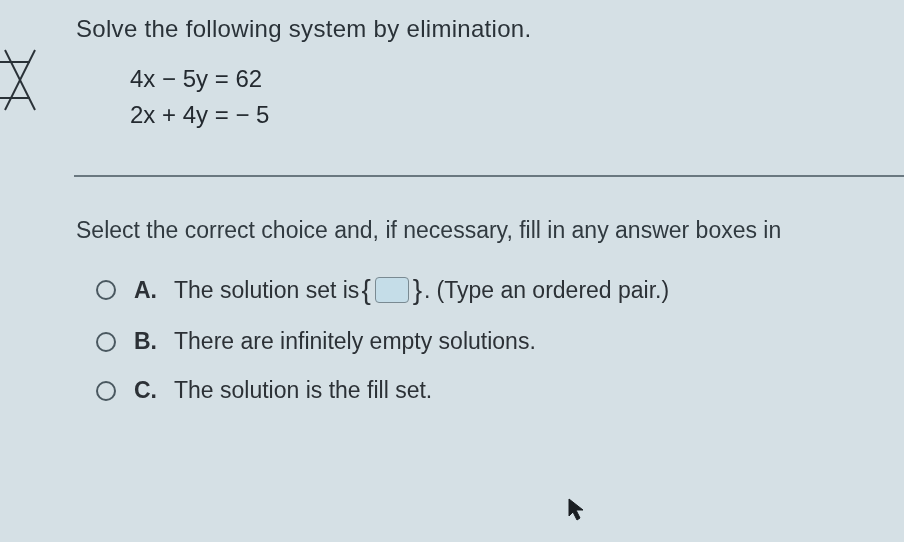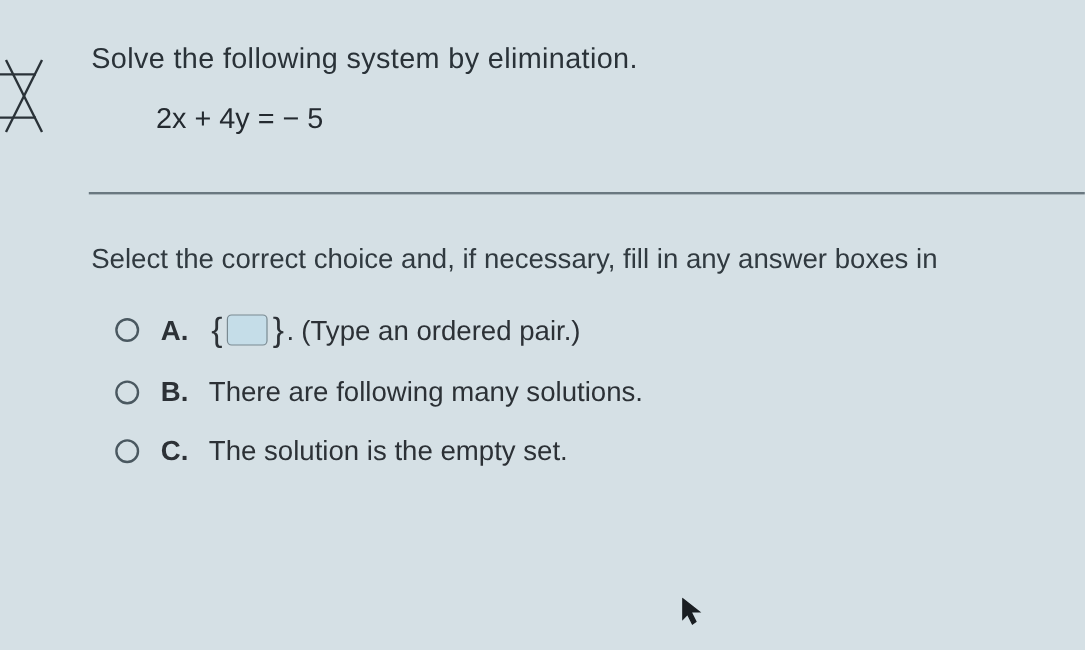--- a/index.html
+++ b/index.html
@@ -15,21 +15,21 @@
     .sidebar-fragment {
       position: absolute;
       left: 0;
       top: 40px;
       width: 40px;
       height: 80px;
     }
     .sidebar-fragment svg { width: 100%; height: 100%; }
     .content {
       margin-left: 48px;
-      padding: 36px 20px 20px 28px;
+      padding: 15px 20px 20px 28px;
     }
     .prompt {
       font-size: 24px;
       color: #2a3238;
       margin-bottom: 18px;
       letter-spacing: 0.3px;
     }
     .equations {
       margin-left: 54px;
       font-size: 24px;
@@ -100,51 +100,53 @@
     <line x1="5" y1="10" x2="35" y2="70" stroke="#2a3238" stroke-width="2"></line>
     <line x1="35" y1="10" x2="5" y2="70" stroke="#2a3238" stroke-width="2"></line>
     <line x1="0" y1="22" x2="30" y2="22" stroke="#2a3238" stroke-width="2"></line>
     <line x1="0" y1="58" x2="30" y2="58" stroke="#2a3238" stroke-width="2"></line>
   </svg>
 </div>
 
 <div class="content">
   <div class="prompt">Solve the following system by elimination.</div>
   <div class="equations">
+    <div>4x − 5y = 62</div>
     <div>2x + 4y = − 5</div>
   </div>
 
   <hr class="divider">
 
   <div class="instructions">Select the correct choice and, if necessary, fill in any answer boxes in</div>
 
   <div class="options">
 
     <div class="option-row">
       <span class="radio"></span>
       <span class="opt-letter">A.</span>
       <span class="opt-text">
+        <span>The solution set is </span>
         <span class="brace">{</span>
         <span class="answer-box"></span>
         <span class="brace">}</span>
           <span>.</span>
         <span class="hint">(Type an ordered pair.)</span>
       </span>
     </div>
 
     <div class="option-row">
       <span class="radio"></span>
       <span class="opt-letter">B.</span>
-      <span class="opt-text">There are following many solutions.</span>
+      <span class="opt-text">There are infinitely empty solutions.</span>
     </div>
 
     <div class="option-row">
       <span class="radio"></span>
       <span class="opt-letter">C.</span>
-      <span class="opt-text">The solution is the empty set.</span>
+      <span class="opt-text">The solution is the fill set.</span>
     </div>
 
   </div>
 </div>
 
 <svg class="cursor" viewBox="0 0 18 24" style="left:568px;top:498px;">
   <path d="M1 1 L1 18 L5 14 L9 22 L12 20 L8 12 L15 12 Z" fill="#1a1e22" stroke="#1a1e22" stroke-width="1"></path>
 </svg>
 
 </body></html>

